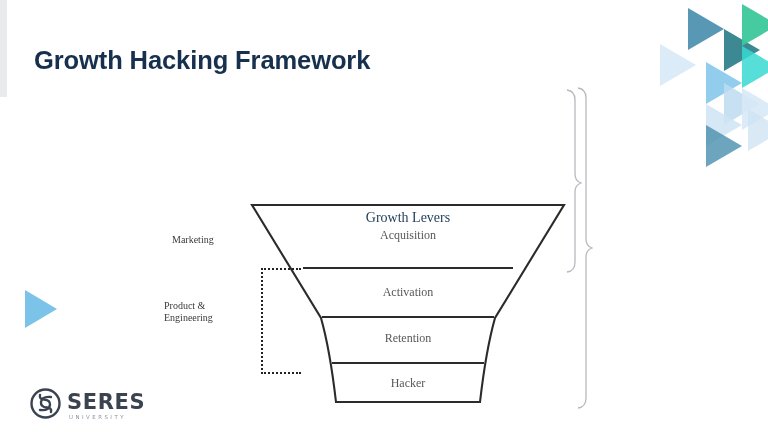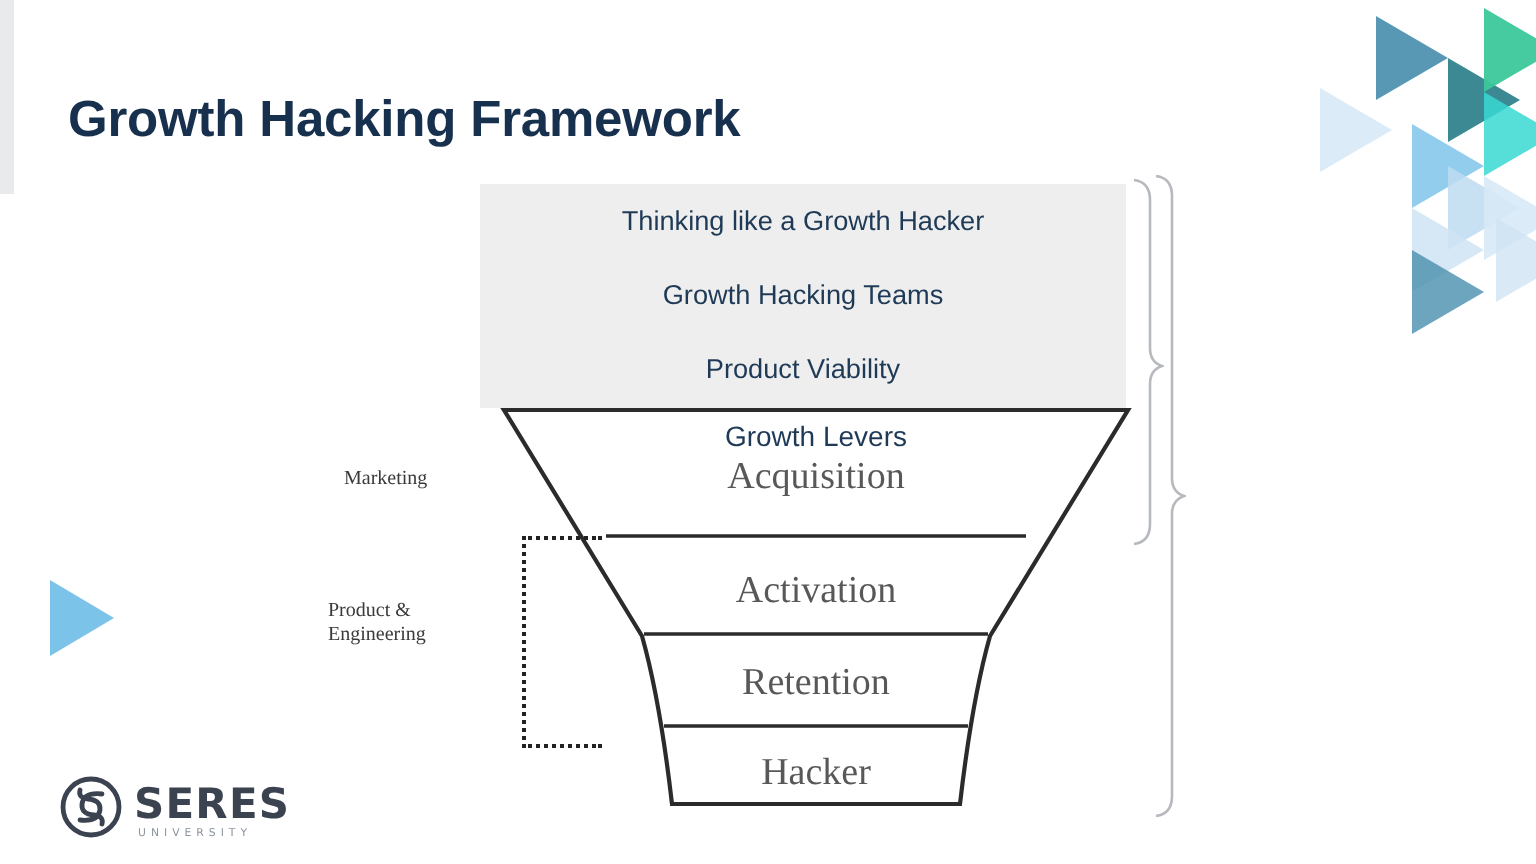--- a/index.html
+++ b/index.html
@@ -75,35 +75,35 @@
     position: absolute;
     left: 0;
     top: 0;
     display: block;
   }
   .funnel-label {
     position: absolute;
     width: 100%;
     text-align: center;
     font-family: "Liberation Serif", serif;
-    font-size: 19px;
+    font-size: 12px;
     color: #585858;
     white-space: nowrap;
   }
   .fl-acquisition { top: 28px; }
   .fl-activation  { top: 85px; }
   .fl-retention   { top: 131px; text-align: center; }
   .fl-revenue     { top: 176px; }
 
   .growth-levers {
     position: absolute;
     top: 10px;
     width: 100%;
     text-align: center;
-    font-family: Liberation Sans, sans-serif;
+    font-family: Liberation Serif, serif;
     font-size: 14px;
     color: #1e3a56;
     white-space: nowrap;
   }
 
   
   .side-label {
     position: absolute;
     font-family: "Liberation Serif", serif;
     font-size: 10px;
@@ -196,25 +196,20 @@
     <polygon points="706,125 706,167 742,146" fill="#4a8fae" opacity="0.8"></polygon>
     <polygon points="742,88 742,130 778,109" fill="#d7e9f6" opacity="0.9"></polygon>
     <polygon points="748,109 748,151 784,130" fill="#cfe4f4" opacity="0.8"></polygon>
     <polygon points="660,44 660,86 696,65" fill="#cfe4f4" opacity="0.75"></polygon>
 
     <polygon points="25,290 25,328 57,309" fill="#6ebce8" opacity="0.9"></polygon>
   </svg>
 
   <div class="slide-title">Growth Hacking Framework</div>
 
-  <div class="concept-box">
-    <div class="concept-row r0">Thinking like a Growth Hacker</div>
-    <div class="concept-row r1">Growth Hacking Teams</div>
-    <div class="concept-row r2">Product Viability</div>
-  </div>
 
   <div class="funnel-wrap">
     <svg class="funnel-svg" width="320" height="208" viewBox="0 0 320 208">
 
       <path d="M 4,5 L 316,5 L 247,118 Q 238,150 232,202 L 88,202 Q 82,150 73,118 Z" fill="#ffffff" stroke="#2b2b2b" stroke-width="2.1" stroke-linejoin="miter"></path>
 
       <line x1="55" y1="68" x2="265" y2="68" stroke="#2b2b2b" stroke-width="1.8"></line>
 
       <line x1="74" y1="117" x2="246" y2="117" stroke="#2b2b2b" stroke-width="1.8"></line>
 

